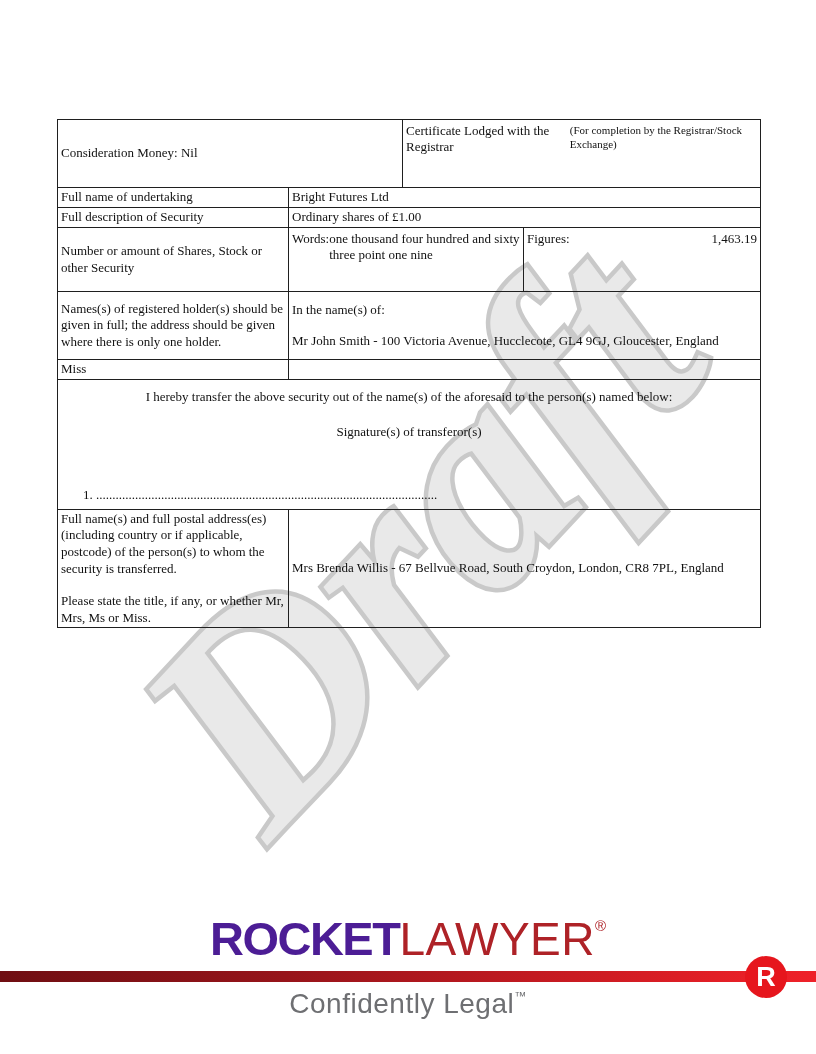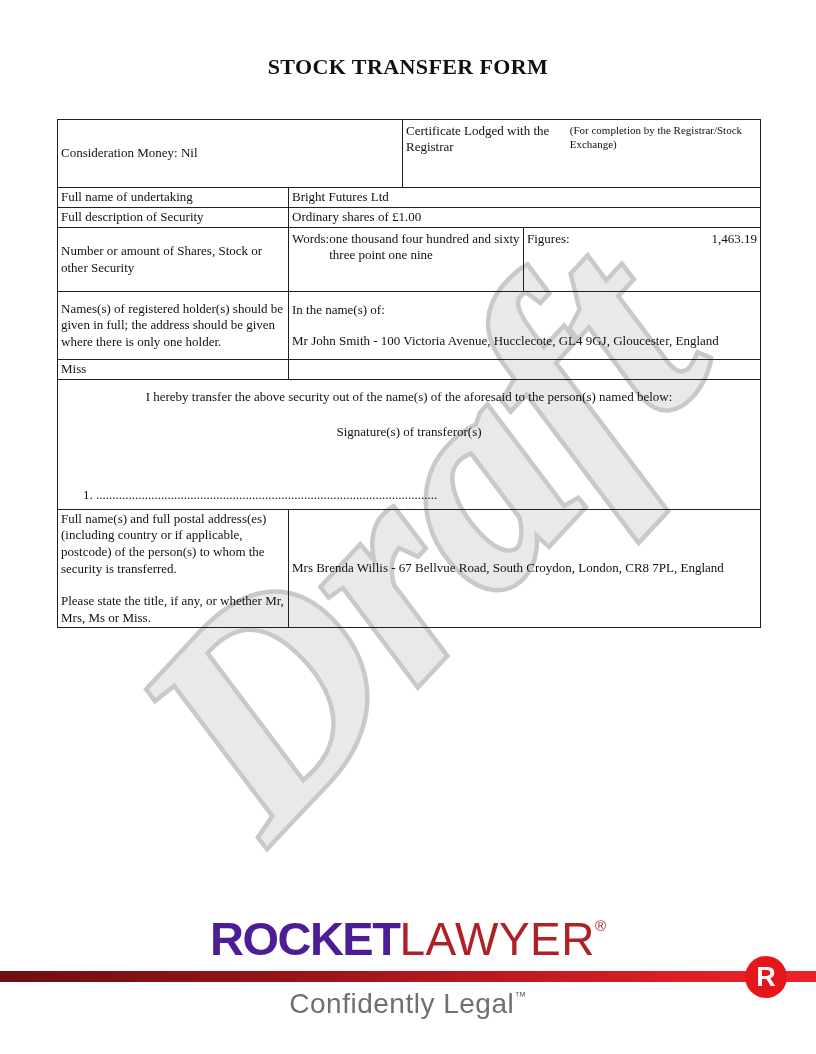--- a/index.html
+++ b/index.html
@@ -122,21 +122,20 @@
 <body>
 
 <div class="page">
 
   <div class="watermark">
     <span>Draft</span>
   </div>
 
   <div class="content">
 
-    <div class="doc-title">STOCK TRANSFER FORM</div>
 
     <table class="form">
       <colgroup>
         <col style="width:231px">
           <col style="width:114px">
           <col style="width:121px">
           <col style="width:237px">
       </colgroup>
 
       <tbody>

